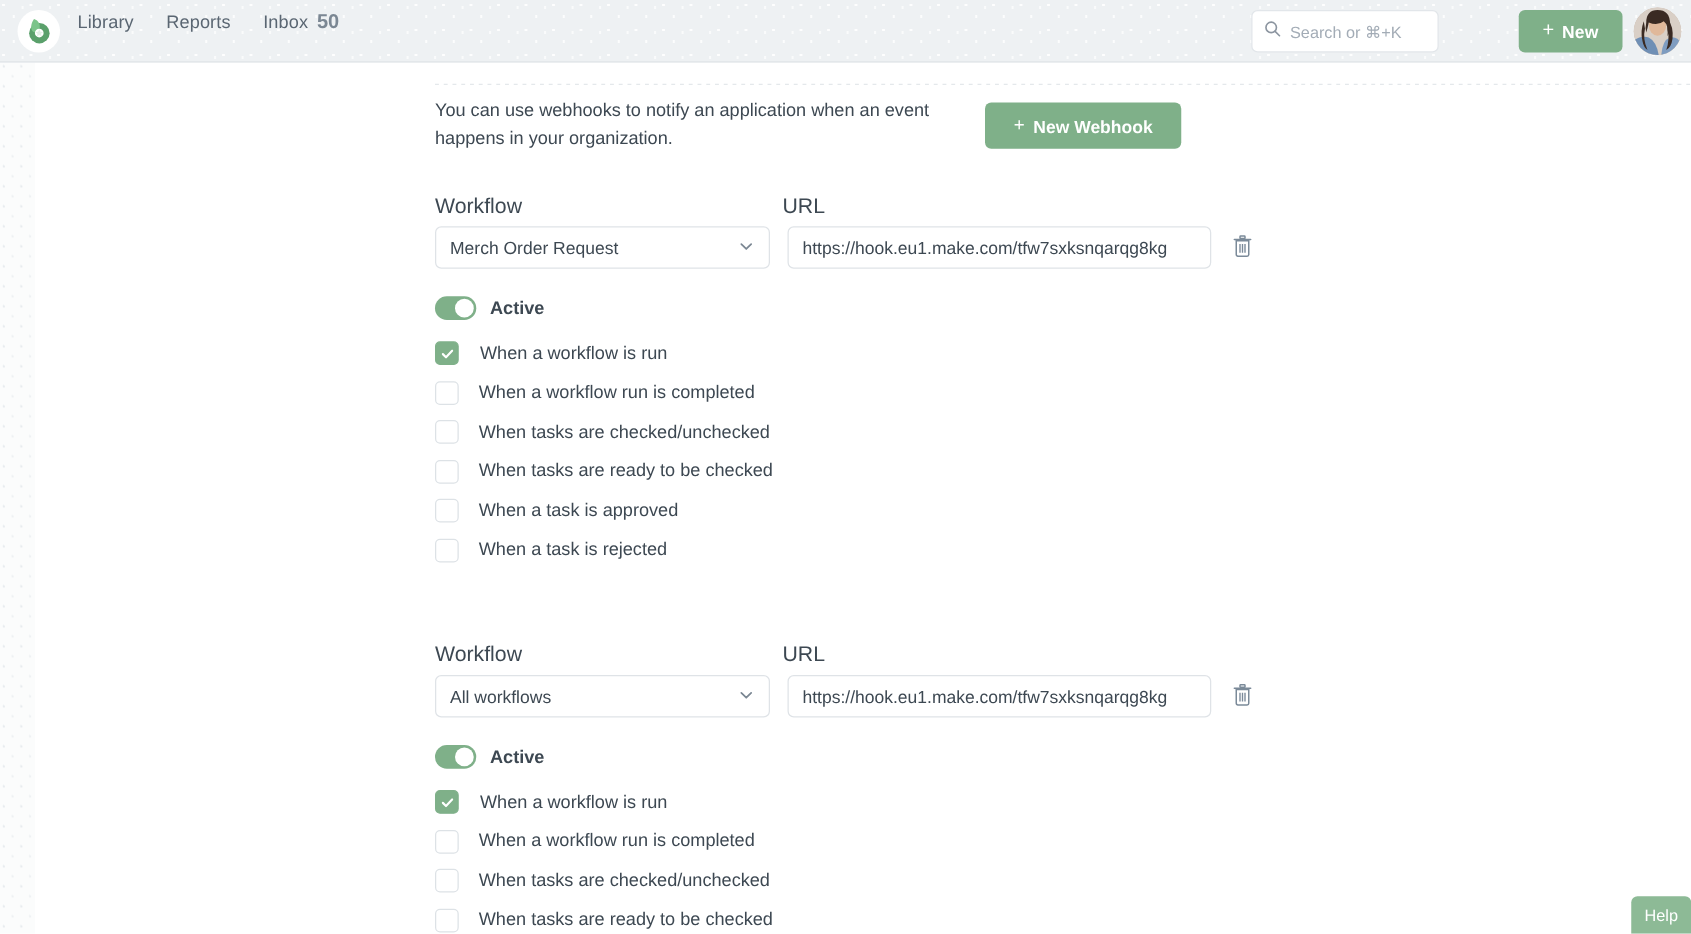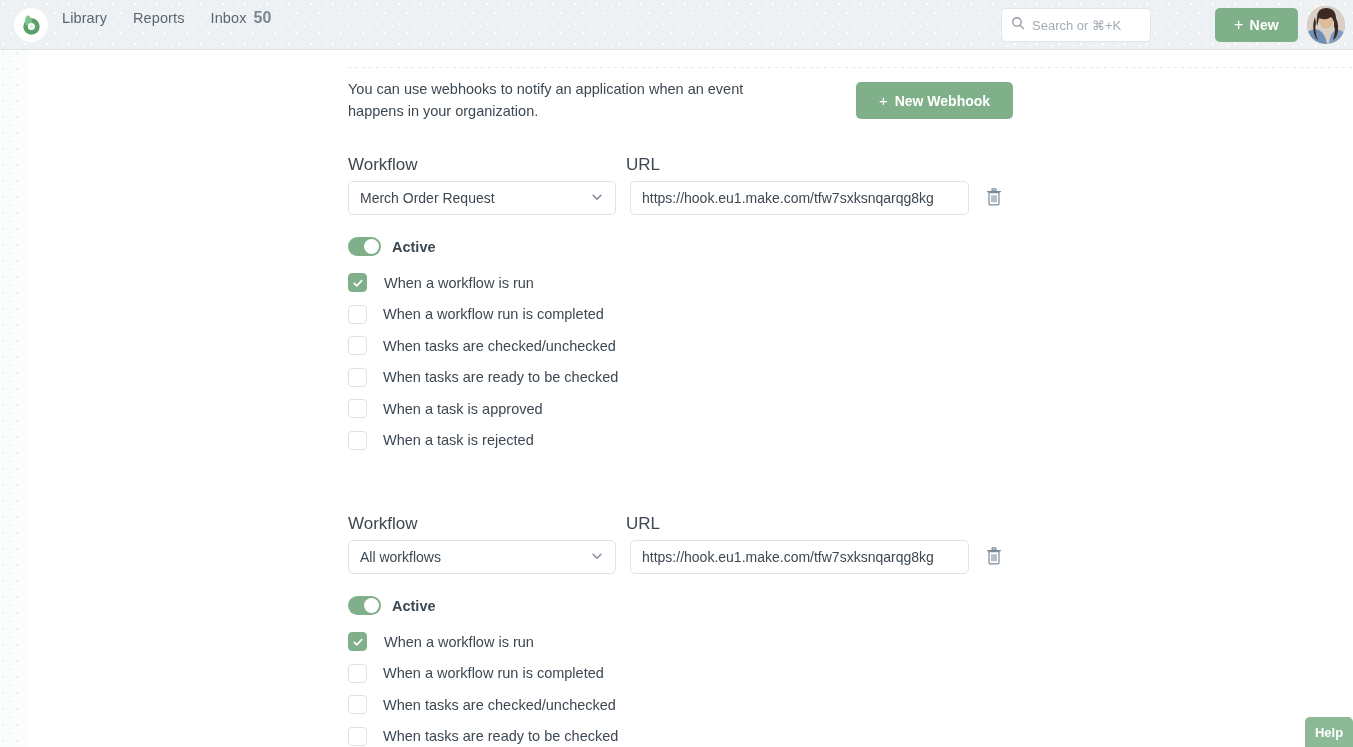--- a/index.html
+++ b/index.html
@@ -165,21 +165,21 @@
     background-image: linear-gradient(to right, #e4e8eb 0, #e4e8eb 3px, transparent 3px, transparent 7px);
     background-size: 7px 1px;
   }
 
   .intro-row {
     position: absolute;
     left: 348px;
     top: 28px;
     width: 665px;
     display: flex;
-    justify-content: space-between;
+    justify-content: flex-start;
     align-items: flex-start;
   }
   .intro-text {
     font-size: 14.5px;
     line-height: 22px;
     color: #3d4852;
     width: 440px;
   }
   .new-webhook-btn {
     width: 157px;
@@ -325,21 +325,20 @@
     height: 30px;
     background: #8dba96;
     border-radius: 5px 5px 0 0;
     color: #ffffff;
     font-size: 13px;
     display: flex;
     align-items: center;
     justify-content: center;
     cursor: pointer;
     z-index: 30;
-    font-weight: bold;
   }
 </style>
 </head>
 <body>
 
 <div class="topbar">
 
   <div class="logo">
     <svg width="24" height="24" viewBox="0 0 24 24">
       <circle cx="12.5" cy="13.5" r="8.2" fill="#5aa06b"></circle>

